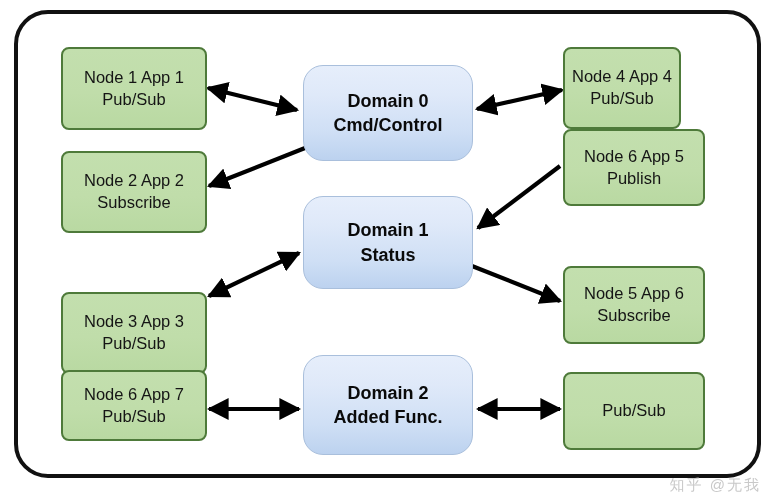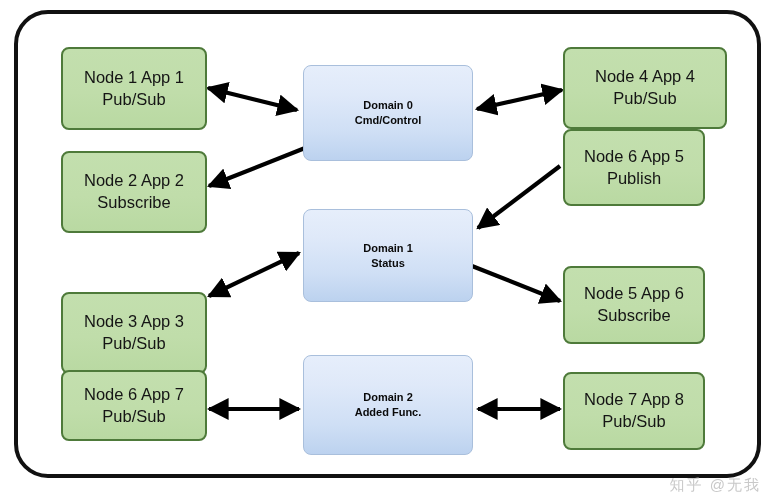--- a/index.html
+++ b/index.html
@@ -41,28 +41,28 @@
     color: #151515;
     font-size: 16.5px;
     line-height: 1.32;
     text-align: right;
     z-index: 5;
   }
   .domain-box {
     position: absolute;
     box-sizing: border-box;
     border: 1px solid #a9bfdc;
-    border-radius: 8px;
+    border-radius: 20px;
     background: linear-gradient(to bottom, #e6eefb 0%, #dfe9f9 30%, #cfdff5 70%, #bcd2ef 100%);
     display: flex;
     flex-direction: column;
     align-items: center;
     justify-content: center;
     color: #0a0a0a;
-    font-size: 11px;
+    font-size: 18px;
     font-weight: bold;
     line-height: 1.35;
     text-align: center;
     z-index: 5;
   }
   .box-line { display: block; white-space: nowrap; }
   #arrow-layer {
     position: absolute;
     left: 0; top: 0;
     width: 783px;
@@ -131,46 +131,45 @@
   <div class="node-box" style="left:61px; top:264px; width:146px; height:82px;margin-top:28px;">
     <span class="box-line">Node 3 App 3</span>
     <span class="box-line">Pub/Sub</span>
   </div>
 
   <div class="node-box" style="left:61px; top:370px; width:146px; height:71px;">
     <span class="box-line">Node 6 App 7</span>
     <span class="box-line">Pub/Sub</span>
   </div>
 
-  <div class="node-box" style="left:563px; top:47px; width:164px; height:82px;">
+  <div class="node-box" style="left:563px; top:47px; width:118px; height:82px;">
     <span class="box-line">Node 4 App 4</span>
     <span class="box-line">Pub/Sub</span>
   </div>
 
   <div class="node-box" style="left:563px; top:129px; width:142px; height:77px;">
     <span class="box-line">Node 6 App 5</span>
     <span class="box-line">Publish</span>
   </div>
 
   <div class="node-box" style="left:563px; top:266px; width:142px; height:78px;">
     <span class="box-line">Node 5 App 6</span>
     <span class="box-line">Subscribe</span>
   </div>
 
   <div class="node-box" style="left:563px; top:372px; width:142px; height:78px;">
-    <span class="box-line">Node 7 App 8</span>
     <span class="box-line">Pub/Sub</span>
   </div>
 
   <div class="domain-box" style="left:303px; top:65px; width:170px; height:96px;">
     <span class="box-line">Domain 0</span>
     <span class="box-line">Cmd/Control</span>
   </div>
 
-  <div class="domain-box" style="left:303px; top:209px; width:170px; height:93px;text-align:right;">
+  <div class="domain-box" style="left:303px; top:196px; width:170px; height:93px;text-align:right;">
     <span class="box-line">Domain 1</span>
     <span class="box-line">Status</span>
   </div>
 
   <div class="domain-box" style="left:303px; top:355px; width:170px; height:100px;">
     <span class="box-line">Domain 2</span>
     <span class="box-line">Added Func.</span>
   </div>
 
   <div id="watermark">知乎 @无我</div>

